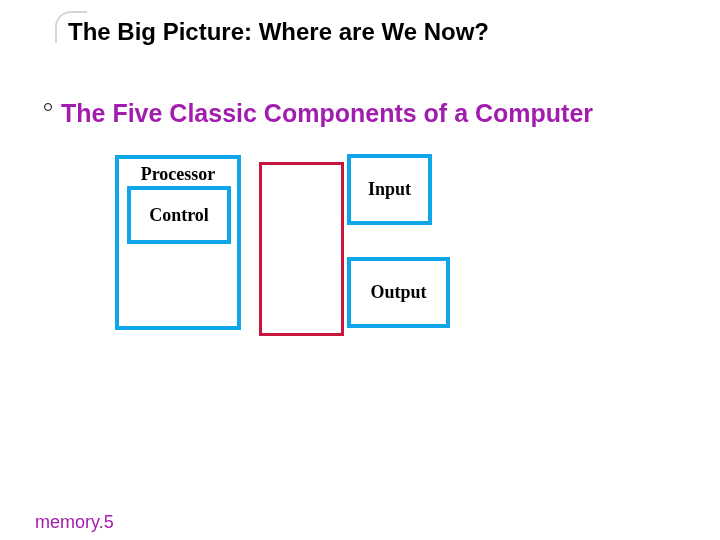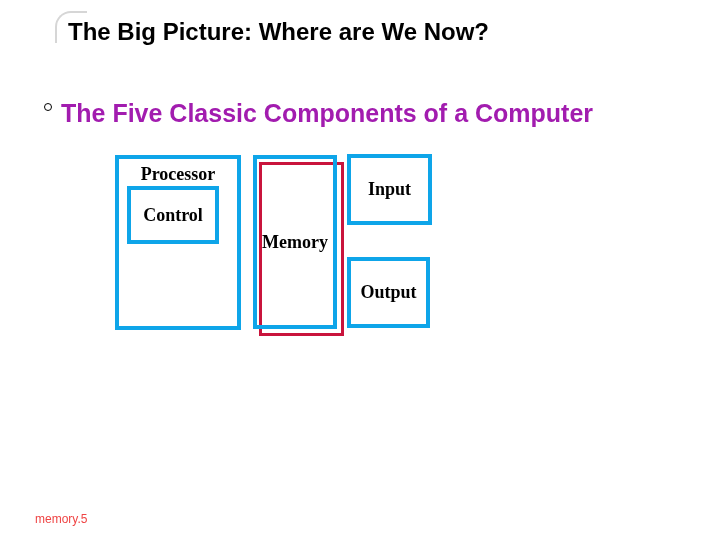--- a/index.html
+++ b/index.html
@@ -73,39 +73,39 @@
   .dbox.center {
     display: flex;
     align-items: center;
     justify-content: center;
   }
   .processor-box {
     left: 115px; top: 155px; width: 126px; height: 175px;
     text-align: center;
     padding-top: 5px;
   }
-  .control-box  { left: 127px; top: 186px; width: 92px; height: 58px; }
+  .control-box  { left: 127px; top: 186px; width: 104px; height: 58px; }
   .datapath-box { left: 127px; top: 255px; width: 104px; height: 62px; }
   .memory-box   { left: 253px; top: 155px; width: 84px;  height: 174px; z-index: 2; border-width: 4px; }
   .memory-highlight {
     position: absolute;
     box-sizing: border-box;
     left: 259px; top: 162px; width: 85px; height: 174px;
     border: 3px solid #c9143c;
     z-index: 1;
   }
   .input-box    { left: 347px; top: 154px; width: 85px; height: 71px; }
-  .output-box   { left: 347px; top: 257px; width: 83px; height: 71px; }
+  .output-box   { left: 347px; top: 257px; width: 103px; height: 71px; }
   .page-footer {
     position: absolute;
     left: 35px;
     top: 512px;
-    font-size: 12px;
+    font-size: 18px;
     font-weight: normal;
-    color: #ef4444;
+    color: #a21caf;
   }
 </style>
 </head>
 <body>
 
 <div class="slide">
 
   <div class="corner-arc"></div>
 
   <div class="slide-title">The Big Picture: Where are We Now?</div>
@@ -118,23 +118,20 @@
     <span>Processor</span>
   </div>
 
   <div class="dbox center control-box">
     <span>Control</span>
   </div>
 
 
   <div class="memory-highlight"></div>
 
-  <div class="dbox center memory-box">
-    <span>Memory</span>
-  </div>
 
   <div class="dbox center input-box">
     <span>Input</span>
   </div>
 
   <div class="dbox center output-box">
     <span>Output</span>
   </div>
 
 

